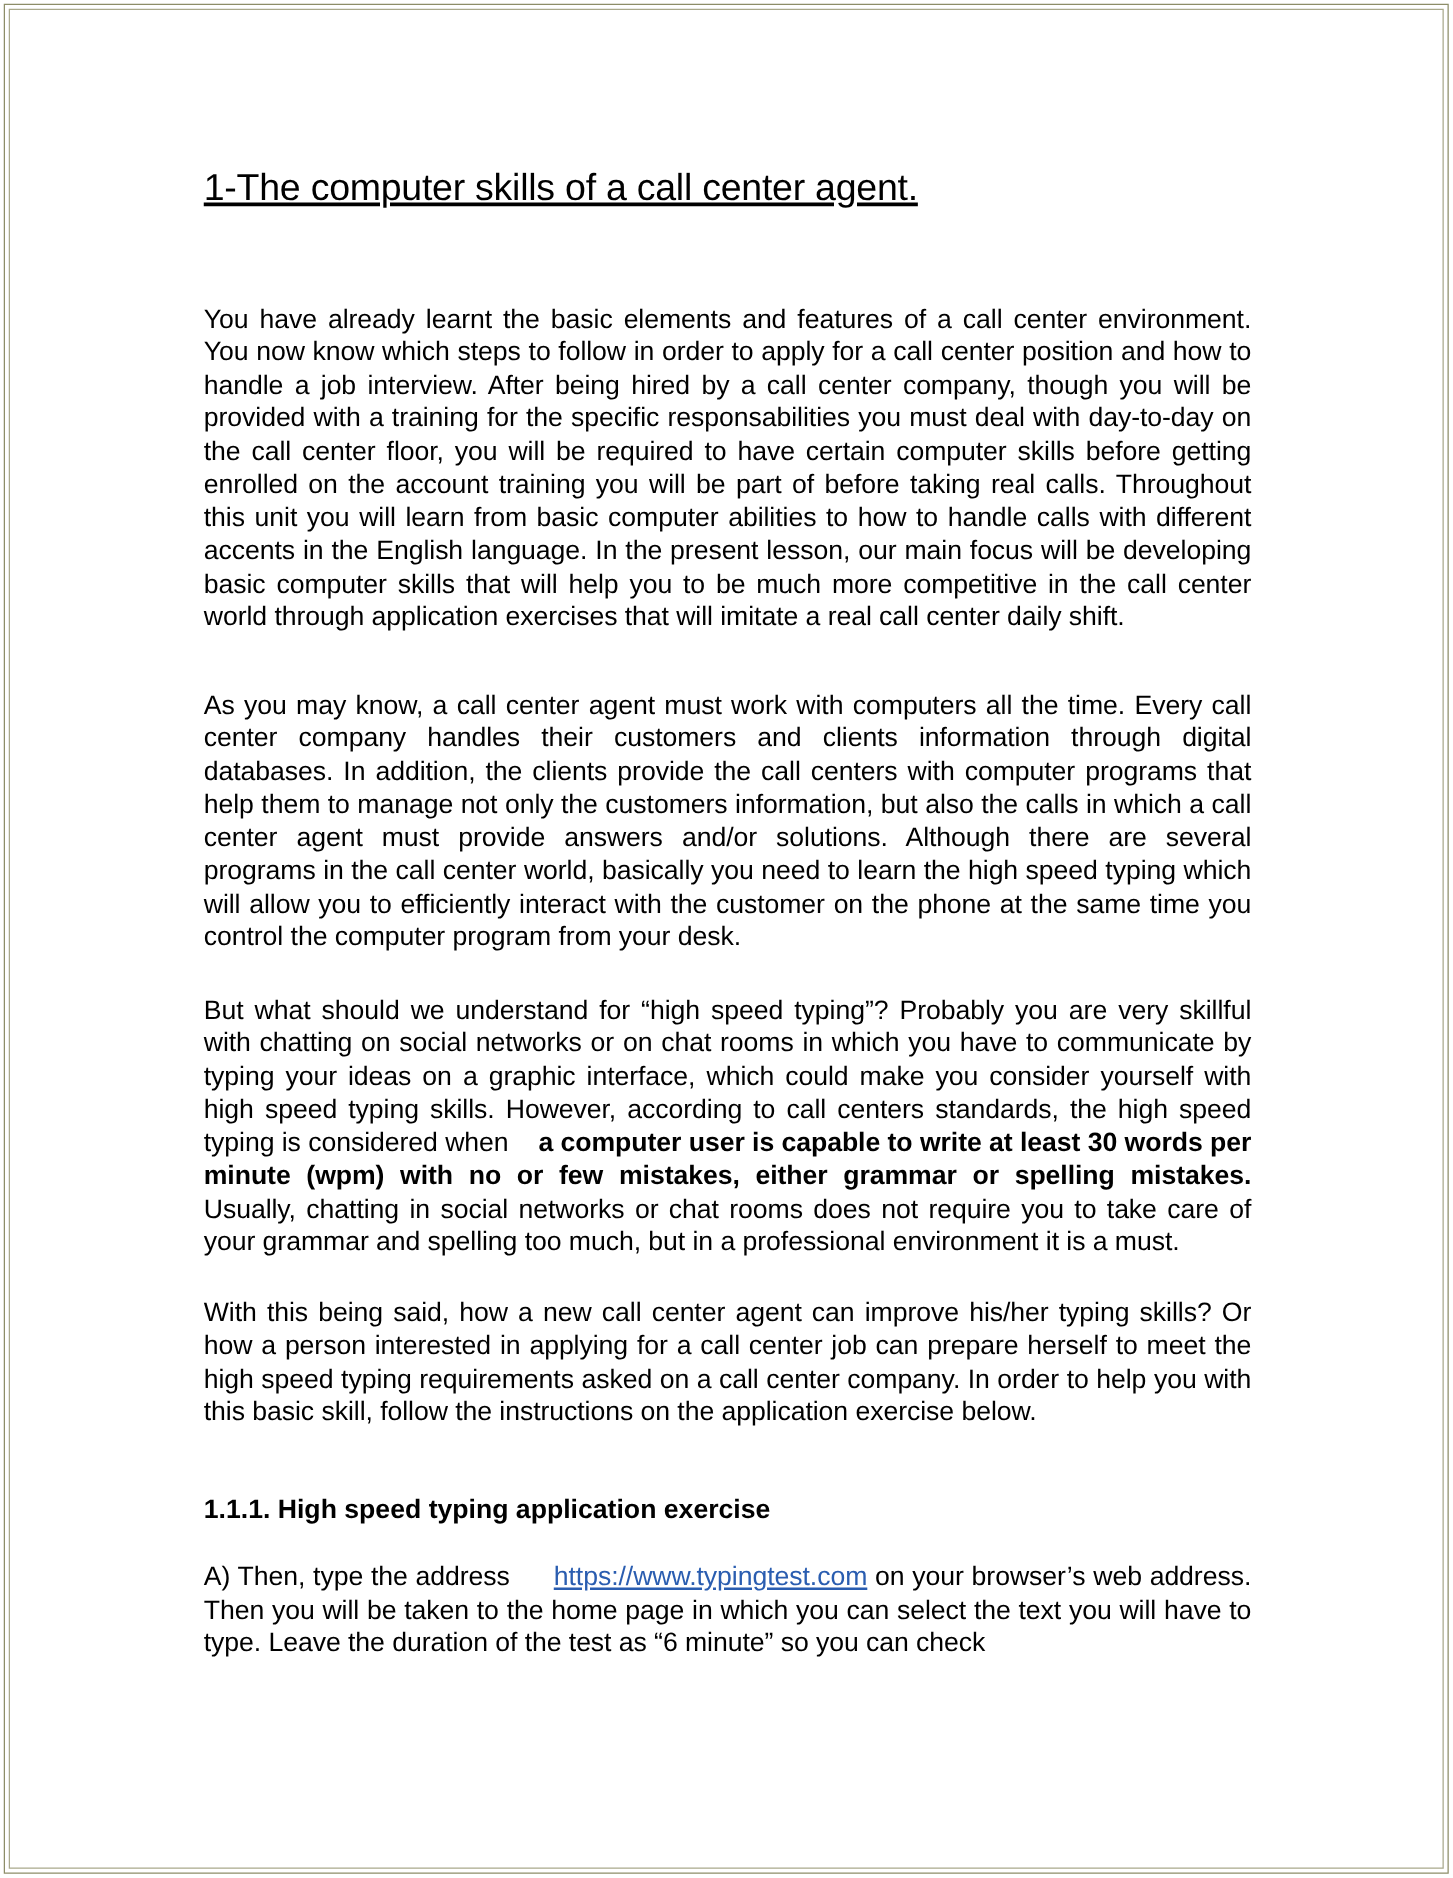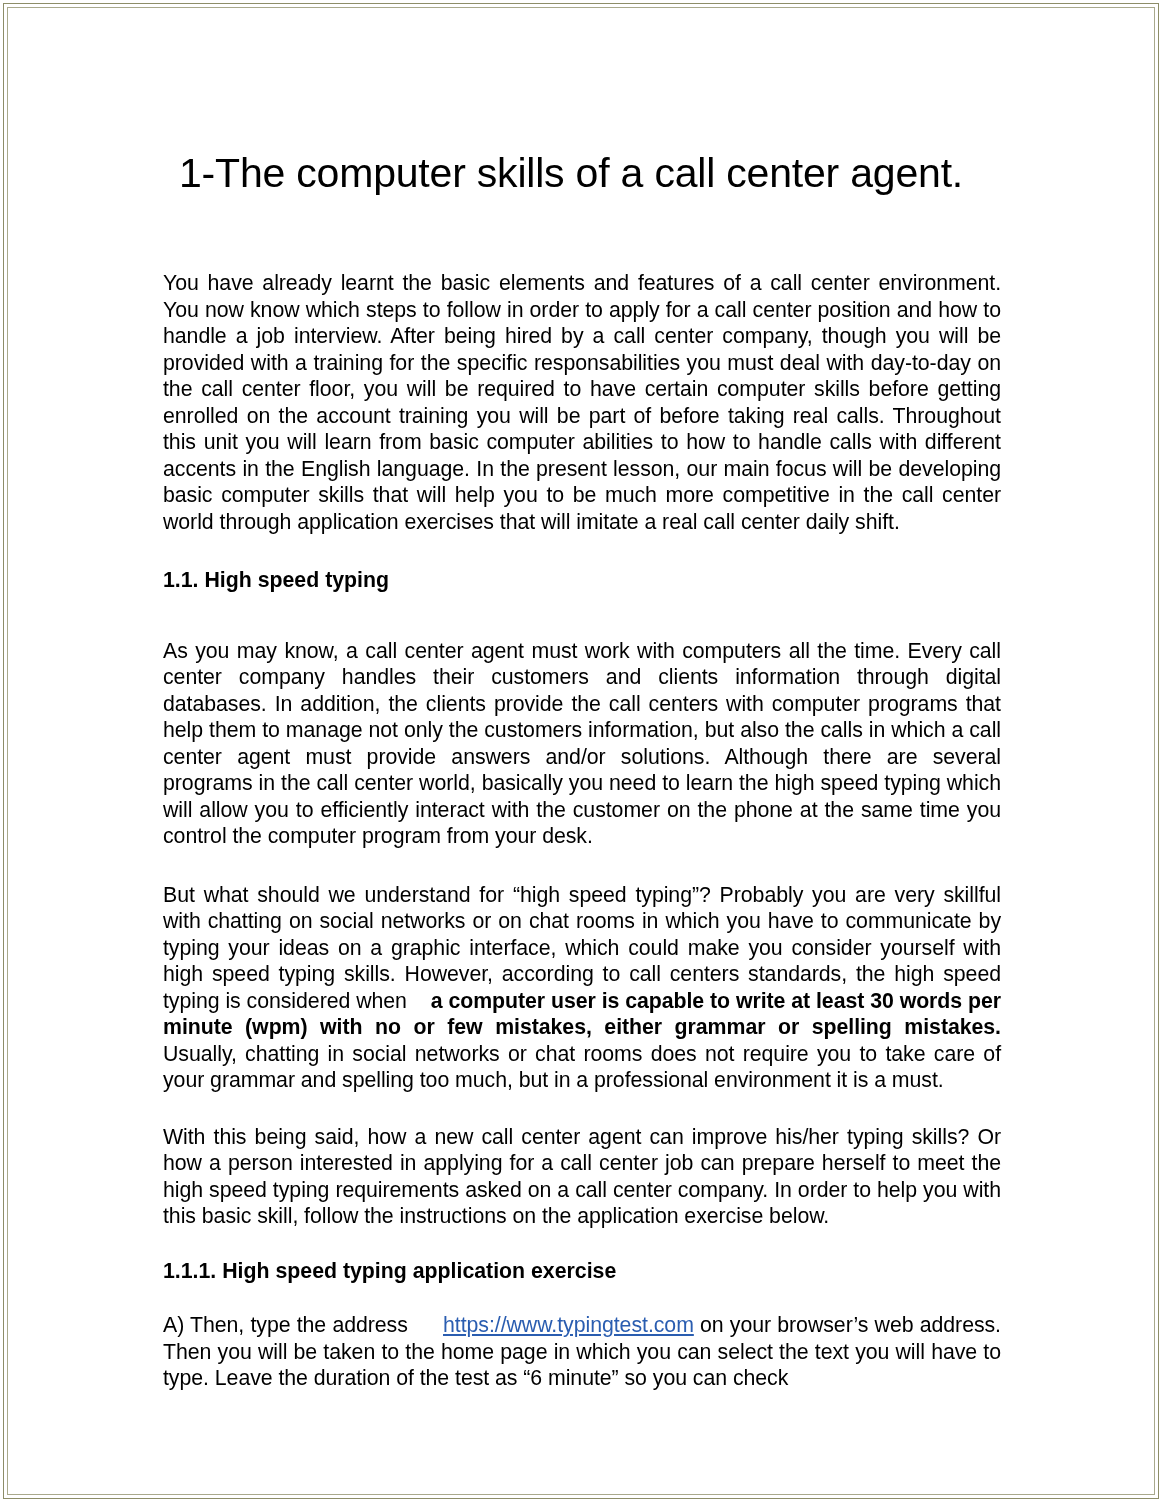--- a/index.html
+++ b/index.html
@@ -36,27 +36,28 @@
     border: 1px solid #a9a98c;
     pointer-events: none;
   }
   .content {
     position: absolute;
     left: 163px;
     top: 0;
     width: 838px;
   }
   h1.doc-title {
-    font-size: 41px;
+    font-size: 30px;
     font-weight: normal;
     line-height: 1.15;
-    margin: 16px;
+    margin: 0;
     padding-top: 134px;
     letter-spacing: -0.2px;
     color: #000000;
+    text-decoration: underline;
   }
   p.body-text {
     font-size: 21.3px;
     line-height: 26.5px;
     text-align: justify;
     text-justify: inter-word;
     margin: 0;
     color: #000000;
     letter-spacing: -0.05px;
   }
@@ -66,21 +67,21 @@
   p.p4 { margin-top: 30px; }
   p.p5 { margin-top: 28px; }
   h2.sub-head {
     font-size: 21.3px;
     font-weight: bold;
     line-height: 26.5px;
     margin: 0;
     color: #000000;
   }
   h2.h-1-1 { margin-top: 32px; }
-  h2.h-1-1-1 { margin-top: 28px; }
+  h2.h-1-1-1 { margin-top: 51px; }
   .bold { font-weight: bold; margin-left: 18px; }
   a.weblink {
     color: #2a5db0;
     text-decoration: underline;
     margin-left: 29px;
   }
 </style>
 </head>
 <body>
 
@@ -88,21 +89,20 @@
 
   <div class="page-border-outer"></div>
   <div class="page-border-inner"></div>
 
   <div class="content">
 
     <h1 class="doc-title" id="title-el">1-The computer skills of a call center agent.</h1>
 
     <p class="body-text p1">You have already learnt the basic elements and features of a call center environment. You now know which steps to follow in order to apply for a call center position and how to handle a job interview. After being hired by a call center company, though you will be provided with a training for the specific responsabilities you must deal with day-to-day on the call center floor, you will be required to have certain computer skills before getting enrolled on the account training you will be part of before taking real calls. Throughout this unit you will learn from basic computer abilities to how to handle calls with different accents in the English language. In the present lesson, our main focus will be developing basic computer skills that will help you to be much more competitive in the call center world through application exercises that will imitate a real call center daily shift.</p>
 
-    <h2 class="sub-head h-1-1">1.1. High speed typing</h2>
 
     <p class="body-text p2">As you may know, a call center agent must work with computers all the time. Every call center company handles their customers and clients information through digital databases. In addition, the clients provide the call centers with computer programs that help them to manage not only the customers information, but also the calls in which a call center agent must provide answers and/or solutions. Although there are several programs in the call center world, basically you need to learn the high speed typing which will allow you to efficiently interact with the customer on the phone at the same time you control the computer program from your desk.</p>
 
     <p class="body-text p3">
       <span>But what should we understand for “high speed typing”? Probably you are very skillful with chatting on social networks or on chat rooms in which you have to communicate by typing your ideas on a graphic interface, which could make you consider yourself with high speed typing skills. However, according to call centers standards, the high speed typing is considered when </span><span class="bold">a computer user is capable to write at least 30 words per minute (wpm) with no or few mistakes, either grammar or spelling mistakes.</span><span> Usually, chatting in social networks or chat rooms does not require you to take care of your grammar and spelling too much, but in a professional environment it is a must.</span>
     </p>
 
     <p class="body-text p4">With this being said, how a new call center agent can improve his/her typing skills? Or how a person interested in applying for a call center job can prepare herself to meet the high speed typing requirements asked on a call center company. In order to help you with this basic skill, follow the instructions on the application exercise below.</p>
 
     <h2 class="sub-head h-1-1-1">1.1.1. High speed typing application exercise</h2>

